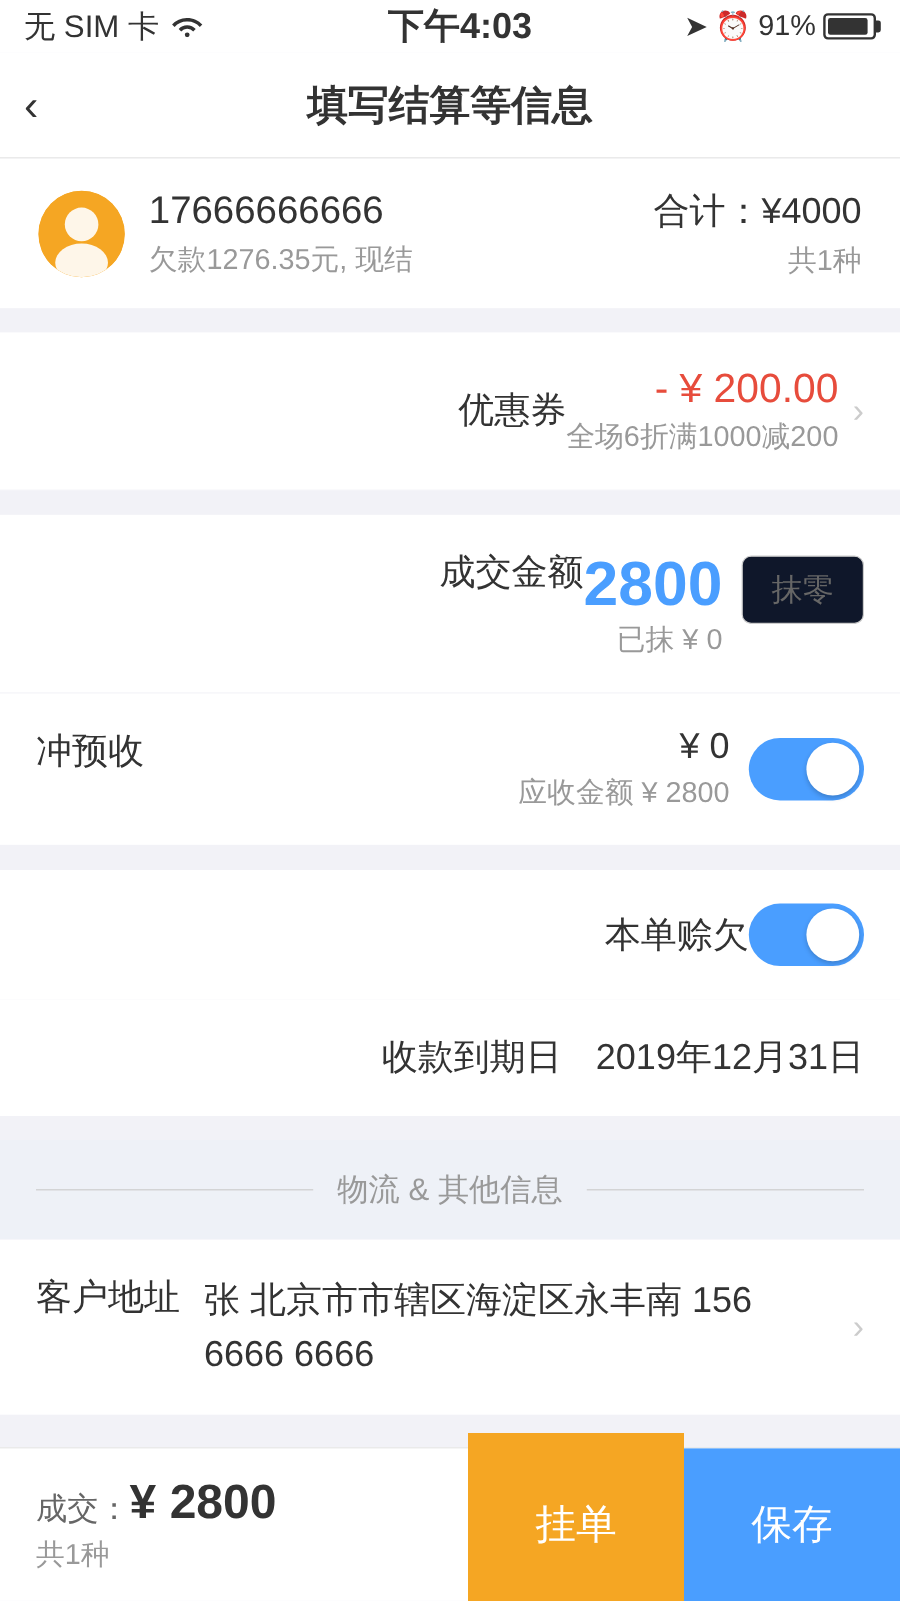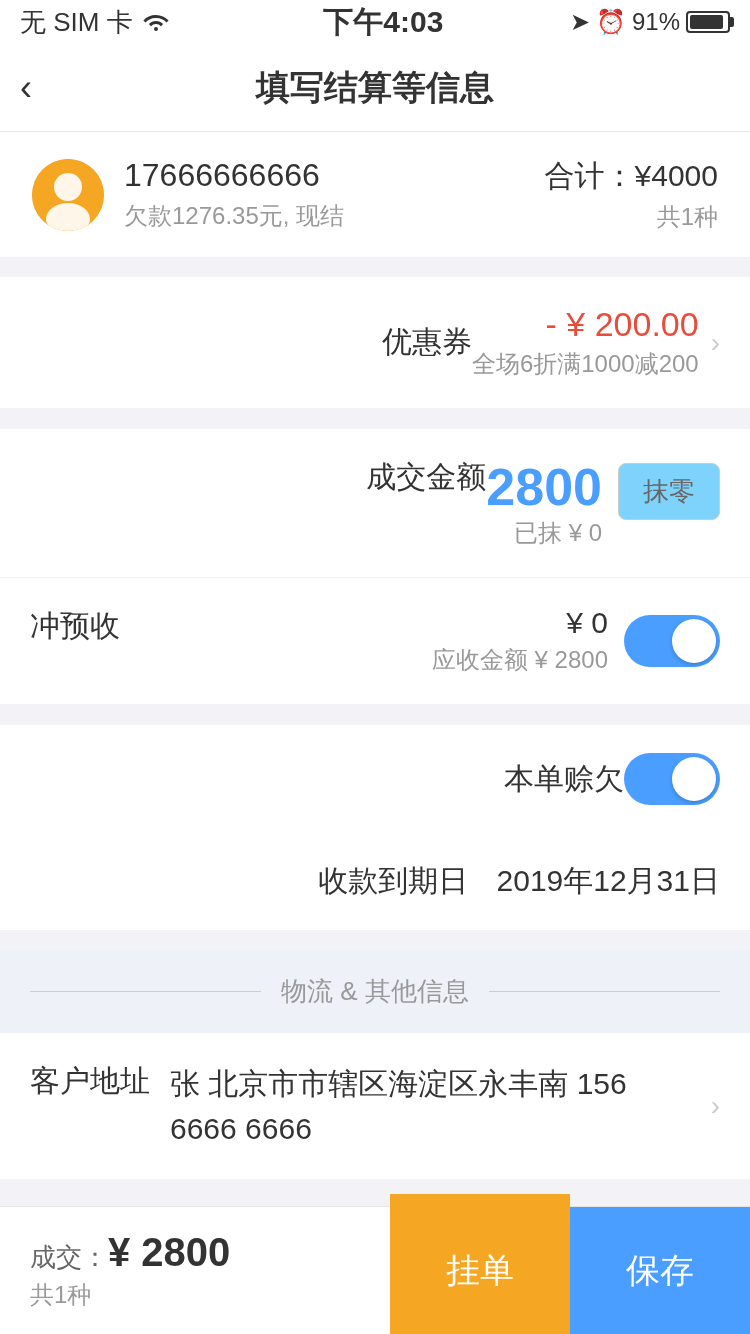--- a/index.html
+++ b/index.html
@@ -94,21 +94,21 @@
     .row-label { font-size: 30px; color: #333; }
     .row-right { display: flex; align-items: center; gap: 16px; }
     .row-value-red { font-size: 34px; color: #e74c3c; font-weight: 500; }
     .row-sub { font-size: 24px; color: #999; text-align: right; margin-top: 4px; }
     .chevron { color: #ccc; font-size: 28px; }
 
     .row-value-blue { font-size: 52px; color: #4a9eff; font-weight: 600; }
     .round-btn {
       border: 1px solid #ccc; border-radius: 8px;
       padding: 10px 24px; font-size: 26px; color: #666;
-      background: #7dd3fc; cursor: pointer;
+      background: #0f172a; cursor: pointer;
     }
     .already-zero { font-size: 24px; color: #999; text-align: right; }
 
     
     .toggle {
       width: 96px; height: 52px; border-radius: 26px;
       background: #4a9eff; position: relative; cursor: pointer;
       flex-shrink: 0;
     }
     .toggle-knob {

